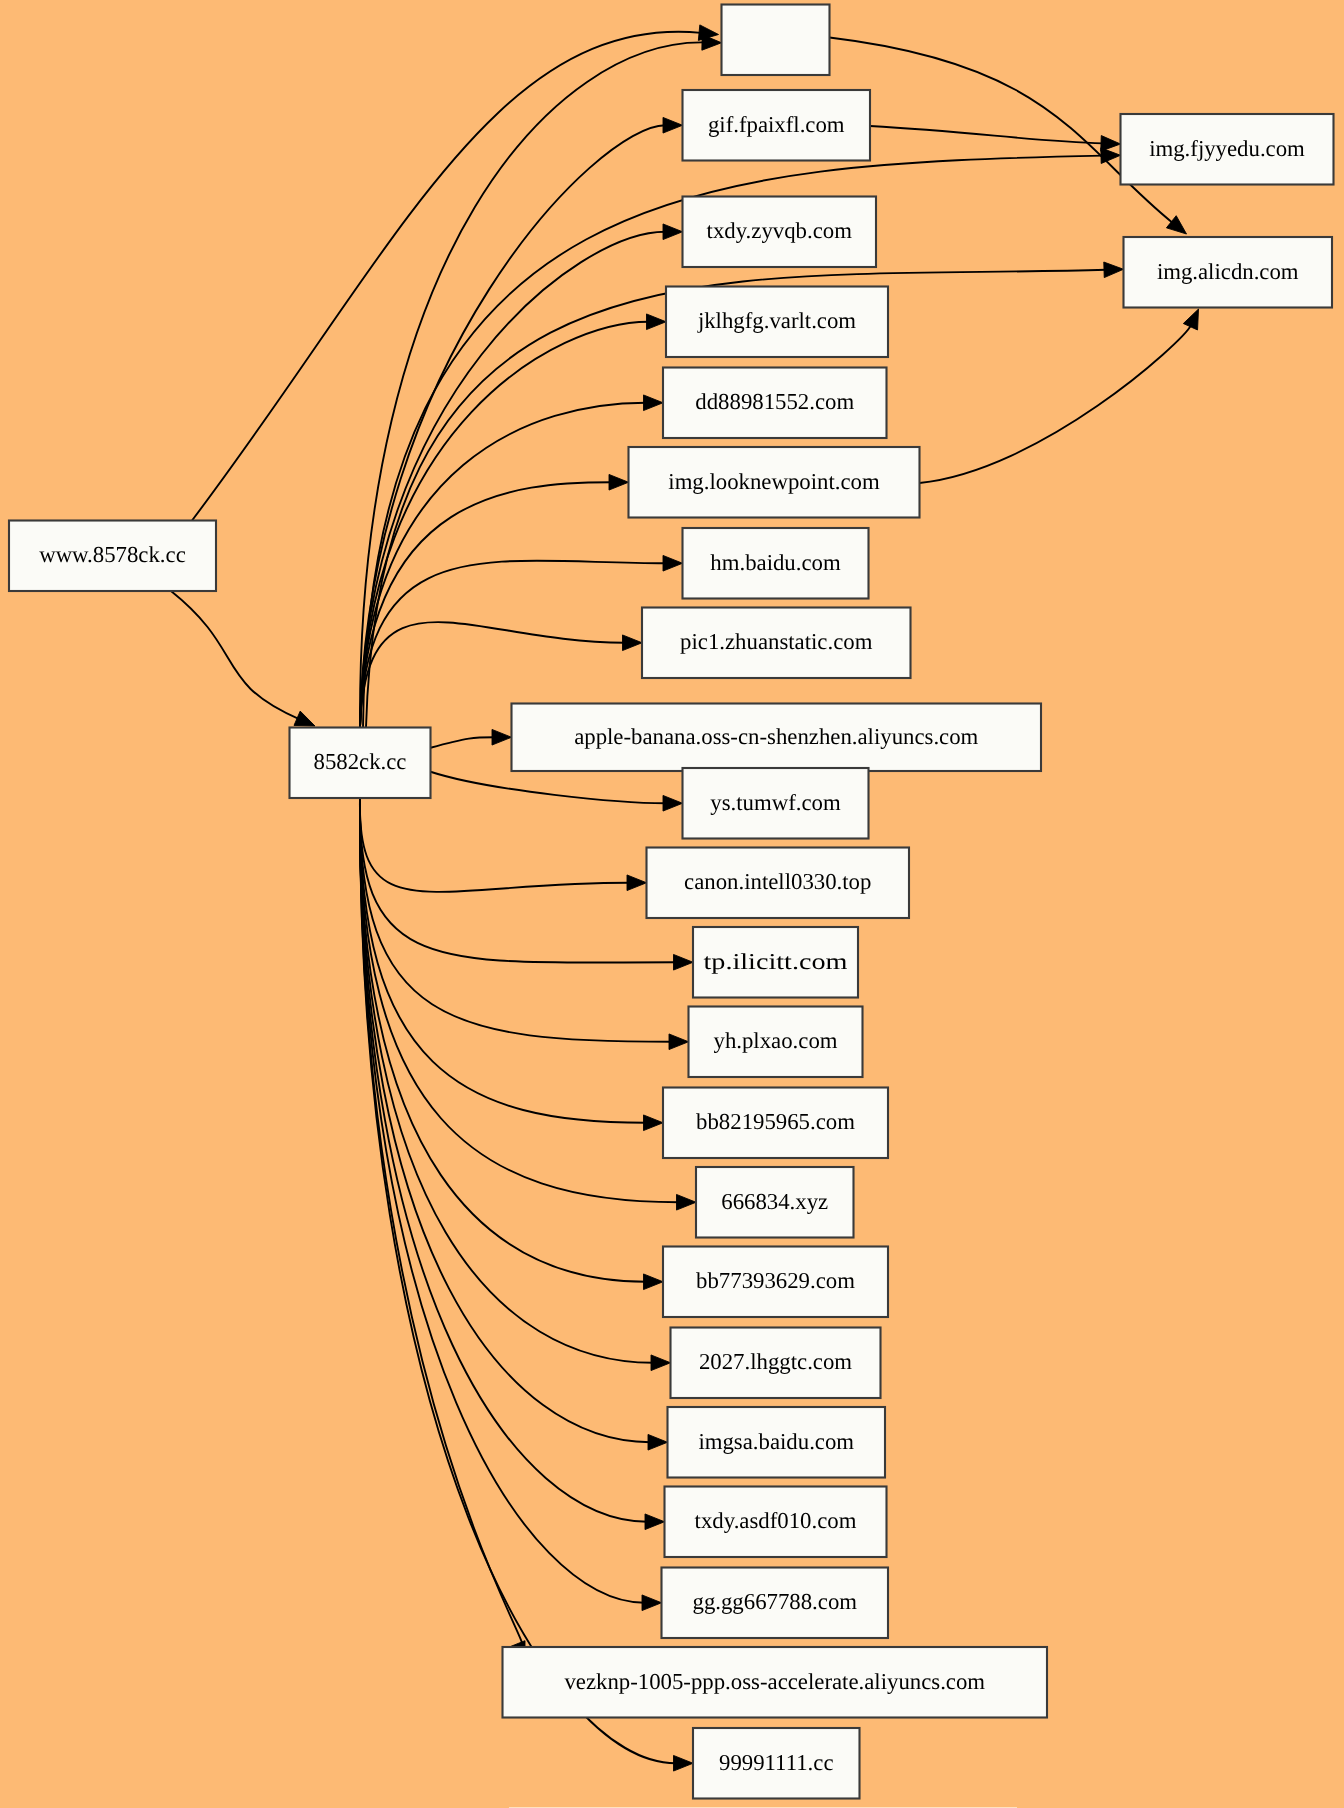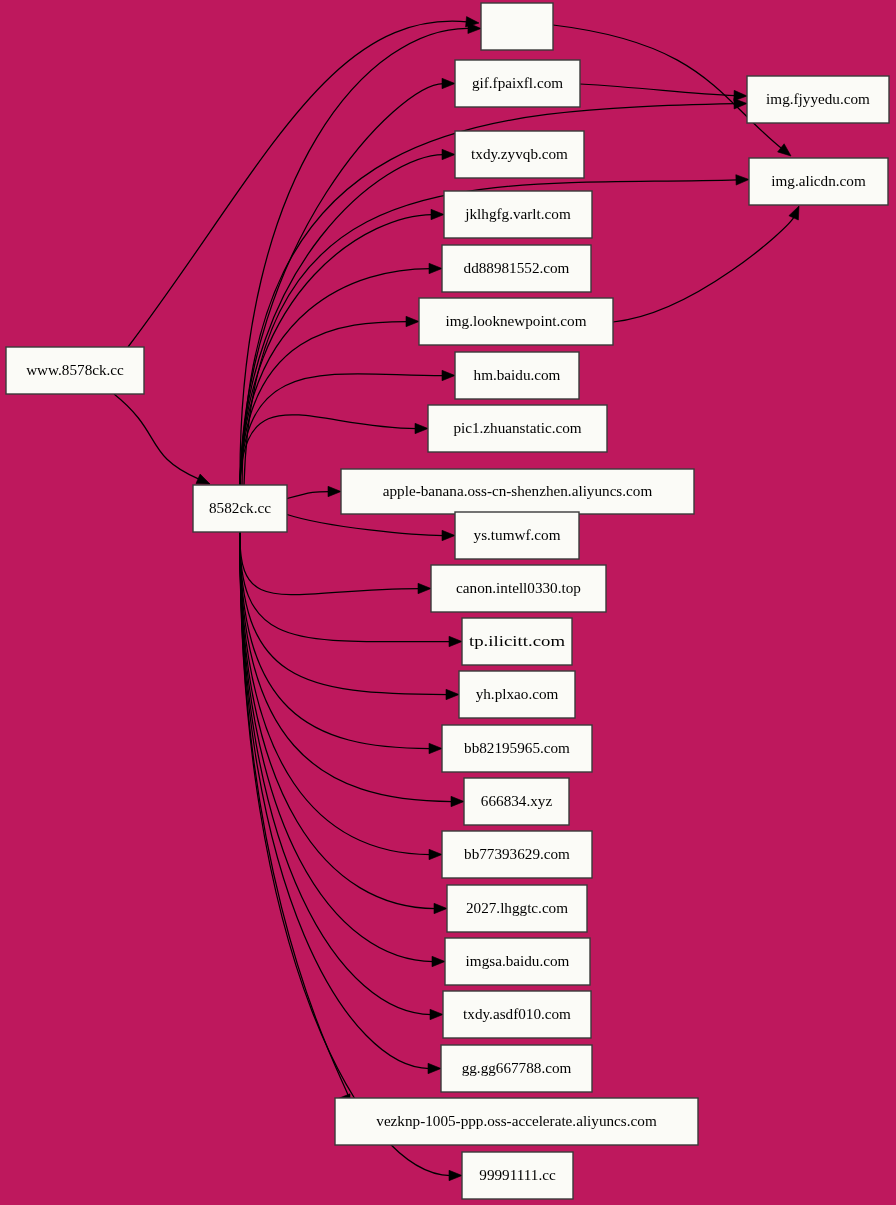--- a/index.html
+++ b/index.html
@@ -10,21 +10,21 @@
   body {
     width: 896px;
     height: 1205px;
     font-family: "Liberation Serif", "DejaVu Serif", serif;
     overflow: hidden;
   }
   #graph-root {
     position: relative;
     width: 896px;
     height: 1205px;
-    background: #be185d;
+    background: #fdba74;
   }
   svg#graph-svg {
     position: absolute;
     top: 0;
     left: 0;
     width: 896px;
     height: 1205px;
     display: block;
   }
   .node-box {

